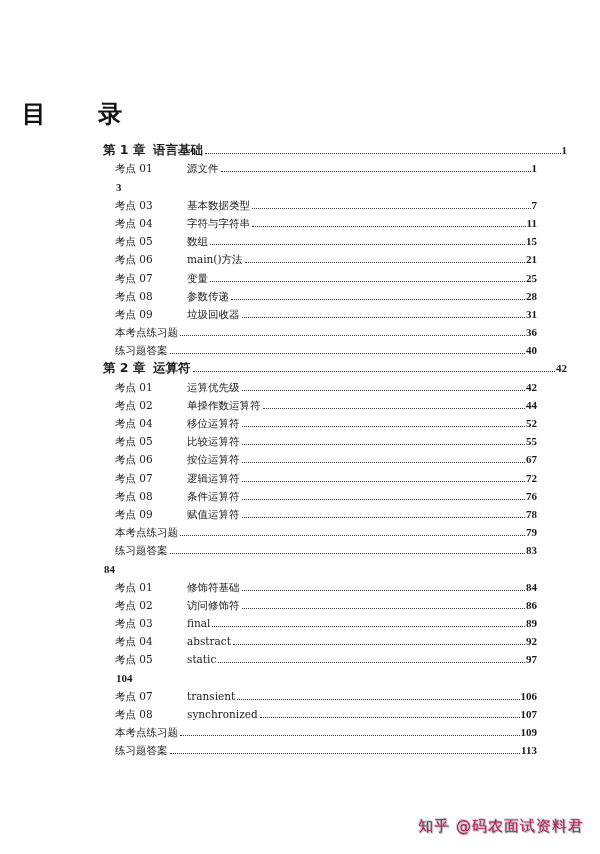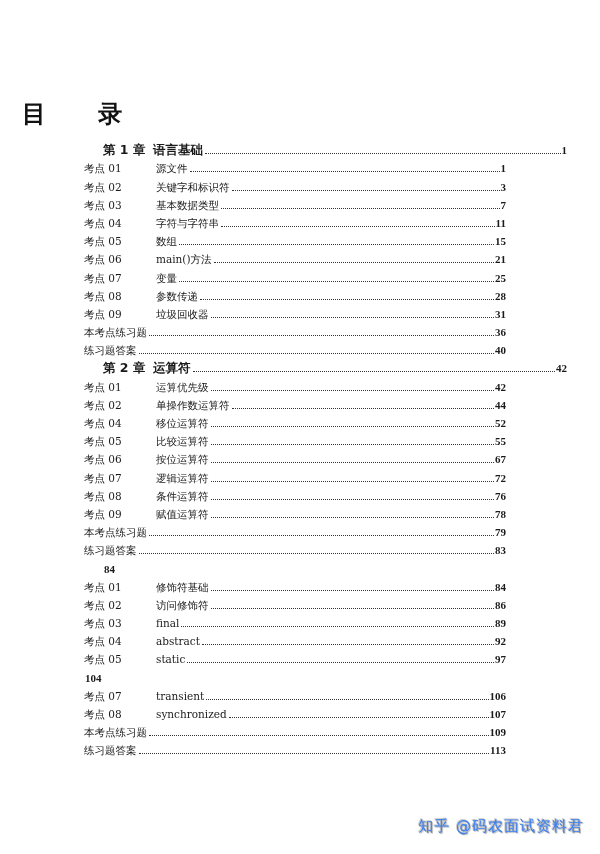--- a/index.html
+++ b/index.html
@@ -22,24 +22,24 @@
   .row .label { flex: 0 0 auto; padding-right: 2px; }
   .row .num-prefix { display: inline-block; width: 72px; }
   .row.chapter .num-prefix { width: 50px; }
   .row .dots {
     flex: 1; height: 1px; margin-bottom: 3px;
     border-bottom: 1.3px dotted #333;
   }
   .row .page { flex: 0 0 auto; font-weight: bold; padding-left: 1px; font-family: "Liberation Serif", serif; font-size: 11px; }
   .row.chapter .page { font-size: 11px; }
   .lvl0 { margin-left: 103px; width: 464px; }
-  .lvl1 { margin-left: 84px; width: 422px; }
+  .lvl1 { margin-left: 115px; width: 422px; }
   .watermark {
     position: absolute; right: 16px; bottom: 18px; font-family: "DejaVu Sans", sans-serif;
-    font-size: 15px; color: #3b82f6; letter-spacing: 1px;
+    font-size: 15px; color: #be185d; letter-spacing: 1px;
     text-shadow: 0 0 1px #9a9a9a, 1px 1px 1px #b0b0b0, -1px -1px 0 #d0d0d0;
   }
 </style>
 </head>
 <body>
 
 <div class="title">目 录</div>
 
 <div class="toc" id="toc">
     <div class="row chapter lvl0">
@@ -50,24 +50,20 @@
       <span class="page">1</span>
     </div>
     <div class="row entry lvl1">
       <div class="lead">
         <span class="label"><span class="num-prefix">考点 01</span><span>源文件</span></span>
         <span class="dots"></span>
       </div>
       <span class="page">1</span>
     </div>
     <div class="row entry lvl1">
-      <div class="lead">
-        <span class="label"><span class="num-prefix">考点 02</span><span>关键字和标识符</span></span>
-        <span class="dots"></span>
-      </div>
       <span class="page">3</span>
     </div>
     <div class="row entry lvl1">
       <div class="lead">
         <span class="label"><span class="num-prefix">考点 03</span><span>基本数据类型</span></span>
         <span class="dots"></span>
       </div>
       <span class="page">7</span>
     </div>
     <div class="row entry lvl1">

